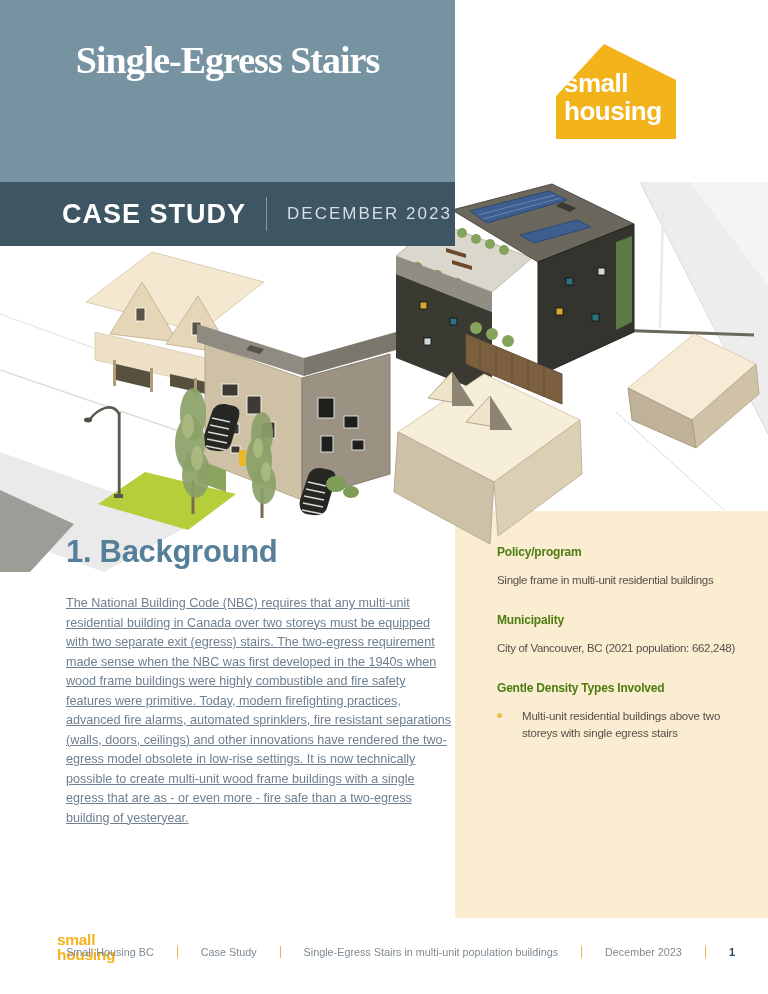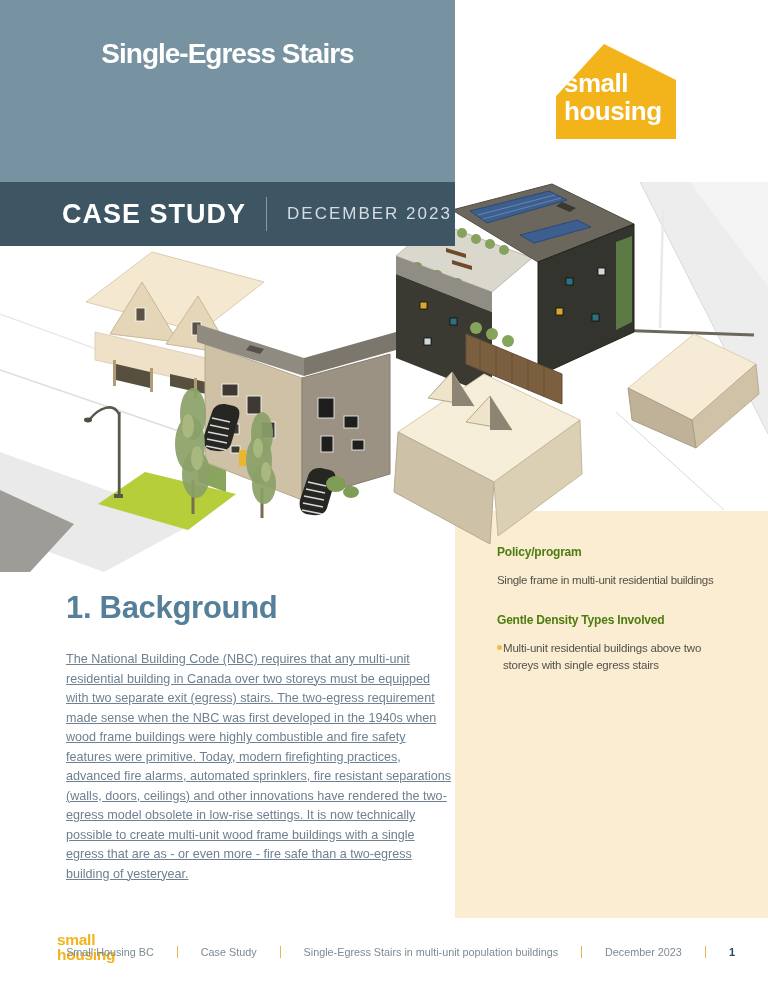--- a/index.html
+++ b/index.html
@@ -3,21 +3,21 @@
 <meta charset="utf-8">
 <style>
   * { margin:0; padding:0; box-sizing:border-box; }
   html,body { background:#ffffff; }
   body { font-family:"Liberation Sans", sans-serif; }
   .page { position:relative; width:768px; height:994px; background:#ffffff; overflow:hidden; margin:0 auto; }
 
   
   .header-box { position:absolute; left:0; top:0; width:455px; height:182px;
     background:#7793A2; text-align:center; padding-top:38px; z-index:4; }
-  .header-title { color:#ffffff; font-size:28px; font-weight:700; letter-spacing:-1px; }
+  .header-title { color:#ffffff; font-size:38px; font-weight:700; letter-spacing:-1px;font-family:Liberation Serif, serif; }
   .header-subtitle { color:#ffffff; font-size:19px; font-weight:700; margin-top:10px; letter-spacing:-0.2px; }
 
   .band { position:absolute; left:0; top:182px; width:455px; height:64px; background:#3E5564;
     display:flex; align-items:center; padding-left:62px; z-index:4; }
   .band-label { color:#ffffff; font-size:27px; font-weight:600; letter-spacing:1px; }
   .band-divider { width:1px; height:34px; background:rgba(255,255,255,0.4); margin:0 20px; }
   .band-date { color:#D5DDE2; font-size:17px; font-weight:400; letter-spacing:2px; }
 
   
   .logo-house { position:absolute; left:556px; top:44px; width:120px; height:95px;
@@ -26,29 +26,29 @@
     padding:25px 0 0 8px; z-index:4; }
 
   
   .illustration { position:absolute; left:0; top:182px; width:768px; height:390px; z-index:3; }
 
   
   .cream-panel { position:absolute; left:455px; top:511px; width:313px; height:407px;
     background:#FAEDD2; z-index:1; }
 
   
-  .main-col { position:absolute; left:66px; top:590px; width:386px; z-index:5; }
+  .main-col { position:absolute; left:66px; top:534px; width:386px; z-index:5; }
   .section-heading { color:#567F99; font-size:31px; font-weight:700; letter-spacing:-0.3px; margin-bottom:24px; }
   .section-paragraph { color:#6F8090; font-size:12.6px; line-height:19.5px;text-decoration:underline; }
 
   
   .side-col { position:absolute; left:497px; top:545px; width:252px; z-index:5; }
   .side-h { color:#4d7c0f; font-size:12px; font-weight:800; margin-bottom:13px; white-space:nowrap; letter-spacing:-0.2px; }
   .side-p { color:#54514A; font-size:11.5px; letter-spacing:-0.3px; line-height:16px; margin-bottom:25px; white-space:nowrap; }
-  .bullet-row { display:flex; gap:1px; margin-top:10px; }
+  .bullet-row { display:flex; gap:20px; margin-top:10px; }
   .bullet-dot { width:5px; height:5px; border-radius:50%; background:#ECBE4F; margin-top:5px; flex:0 0 auto; }
   .bullet-text { color:#54514A; font-size:11.5px; letter-spacing:-0.2px; line-height:16.5px; width:232px; }
 
   
   .footer-logo { position:absolute; left:57px; top:932px; color:#F2B31B; font-weight:800;
     font-size:15.5px; line-height:15px; letter-spacing:-0.3px; z-index:5; }
   .footer-meta { position:absolute; right:33px; top:946px; display:flex; align-items:center; gap:23px;
     font-size:10.8px; color:#7E8A93; z-index:5; white-space:nowrap; }
   .footer-sep { width:1px; height:12px; background:#E9B64D; }
   .footer-page { font-weight:700; color:#2B4A60; font-size:11px; }
@@ -225,20 +225,24 @@
     <div class="section-heading">1. Background</div>
     <p class="section-paragraph">The National Building Code (NBC) requires that any multi-unit residential building in Canada over two storeys must be equipped with two separate exit (egress) stairs. The two-egress requirement made sense when the NBC was first developed in the 1940s when wood frame buildings were highly combustible and fire safety features were primitive.  Today, modern firefighting practices, advanced fire alarms, automated sprinklers, fire resistant separations (walls, doors, ceilings) and other innovations have rendered the two-egress model obsolete in low-rise settings. It is now technically possible to create multi-unit wood frame buildings with a single egress that are as - or even more - fire safe than a two-egress building of yesteryear.</p>
   </div>
 
   <div class="side-col">
     <div>
       <div class="side-h">Policy/program</div>
       <div class="side-p">Single frame in multi-unit residential buildings</div>
     </div>
     <div>
+      <div class="side-h">Municipality</div>
+      <div class="side-p">City of Vancouver, BC (2021 population: 662,248)</div>
+    </div>
+    <div>
       <div class="side-h">Gentle Density Types Involved</div>
       <div class="bullet-row">
         <span class="bullet-dot"></span>
         <span class="bullet-text">Multi-unit residential buildings above two storeys with single egress stairs</span>
       </div>
     </div>
   </div>
 
   <div class="footer-logo">
     <div>small</div>

